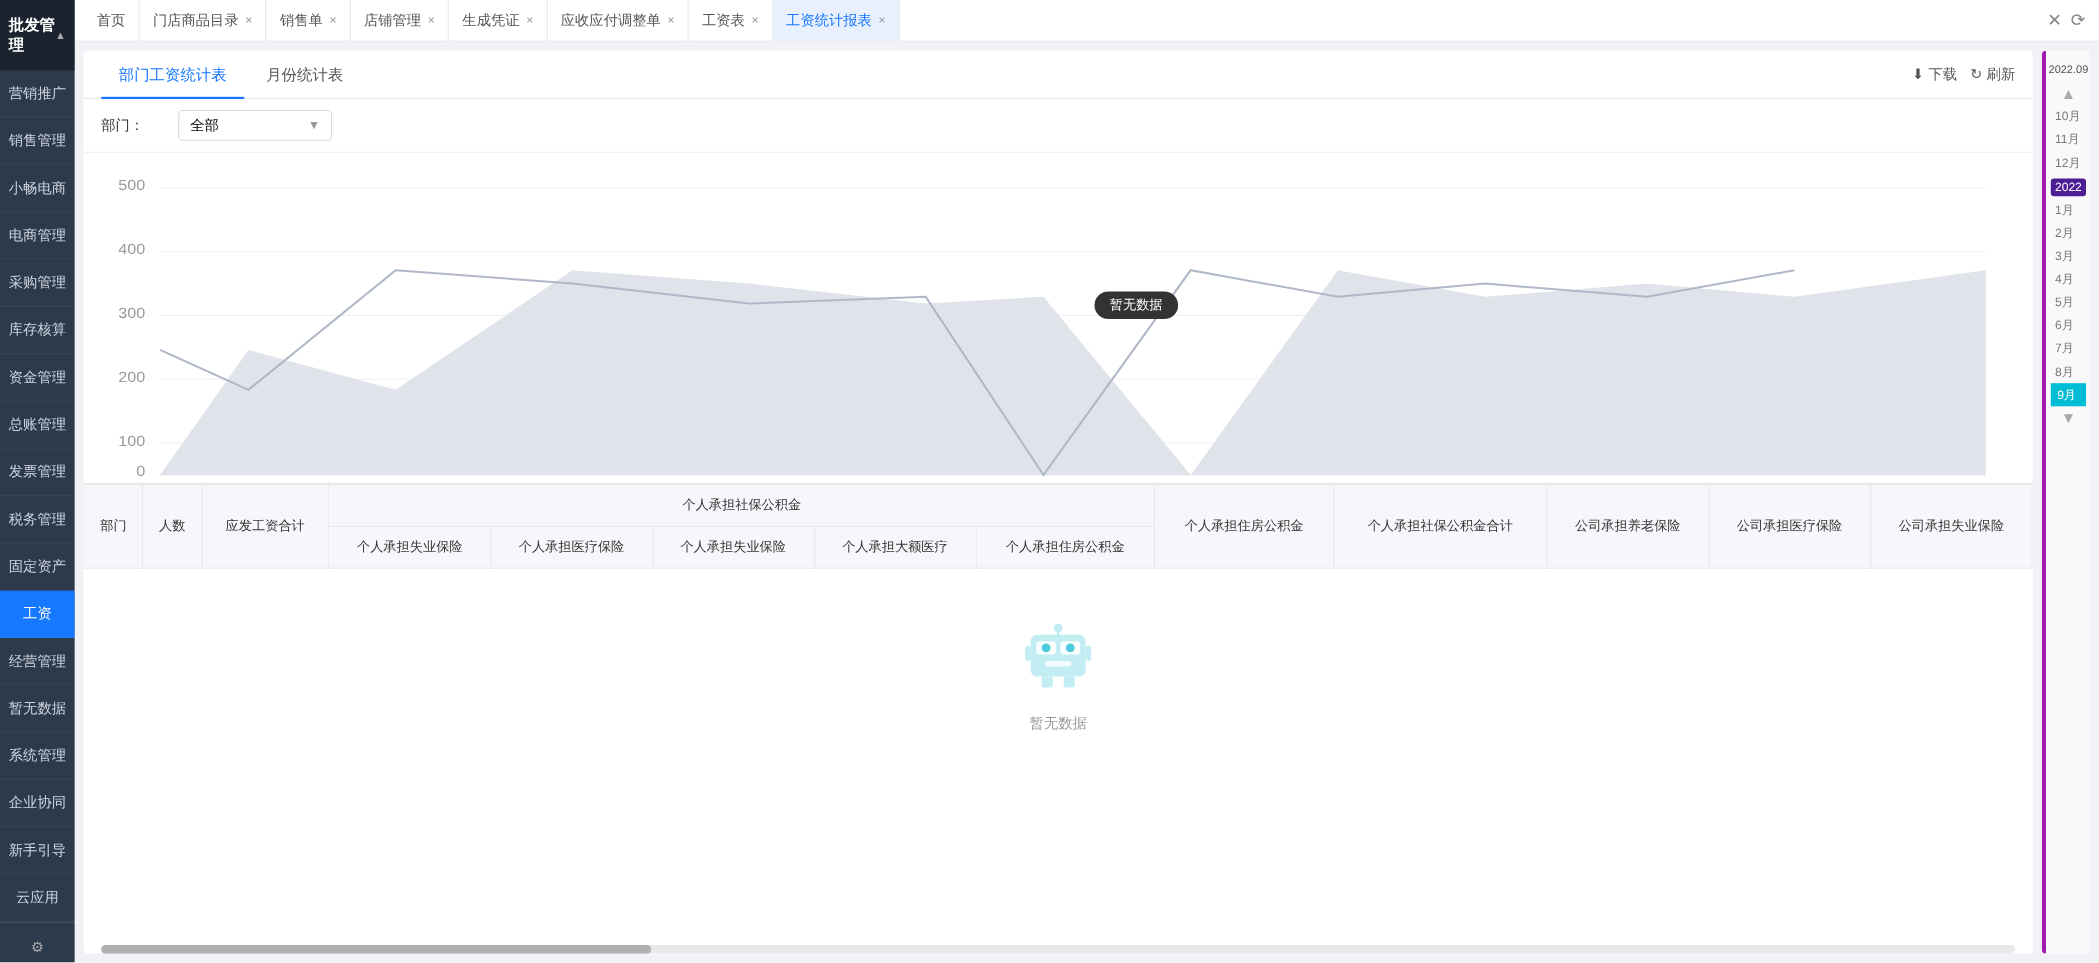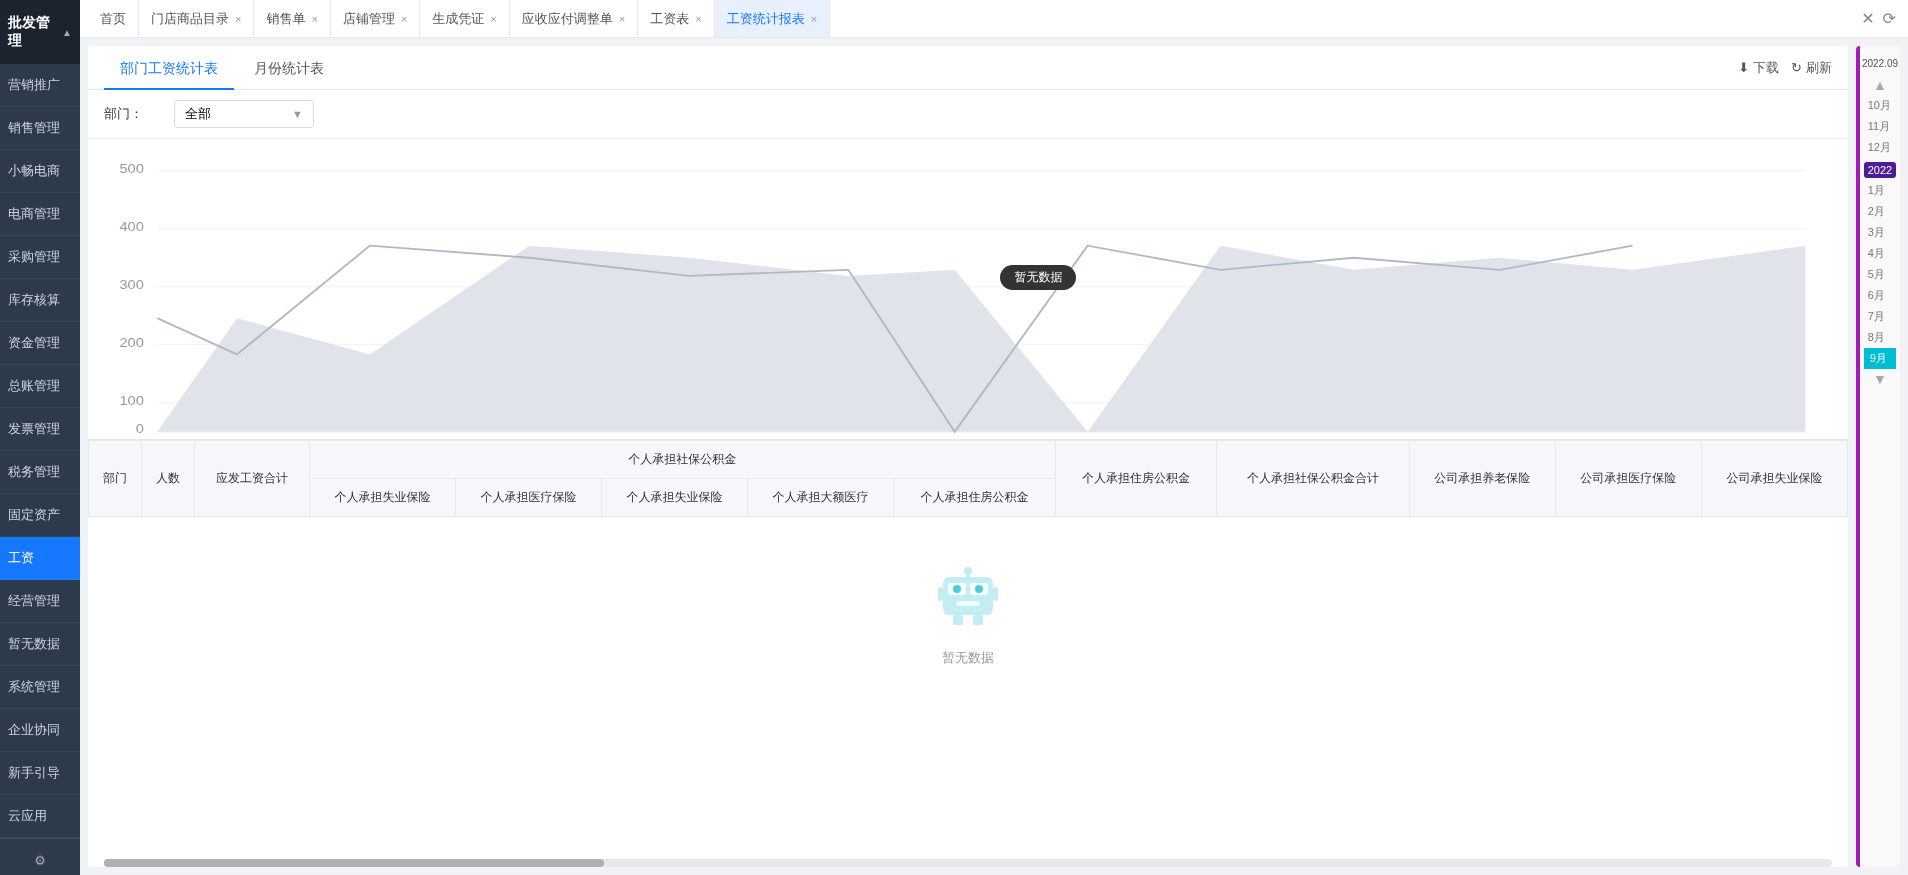--- a/index.html
+++ b/index.html
@@ -1,20 +1,20 @@
 <!DOCTYPE html>
 <html><head>
   <meta charset="utf-8">
   <style>
     * { margin: 0; padding: 0; box-sizing: border-box; }
     body { font-family: 'Microsoft YaHei', Arial, sans-serif; font-size: 13px; background: #f0f2f5; display: flex; height: 875px; overflow: hidden; }
 
     
     .sidebar {
-      width: 80px;
+      width: 68px;
       background: #2d3a4b;
       color: #cdd5e0;
       display: flex;
       flex-direction: column;
       height: 100%;
       flex-shrink: 0;
     }
     .sidebar-header {
       background: #1a232e;
       color: #fff;
@@ -22,21 +22,21 @@
       font-size: 14px;
       font-weight: bold;
       display: flex;
       align-items: center;
       justify-content: space-between;
       cursor: pointer;
     }
     .sidebar-header .arrow { font-size: 10px; color: #aaa; }
     .sidebar-item {
       padding: 12px 8px;
-      text-align: left;
+      text-align: center;
       cursor: pointer;
       font-size: 13px;
       color: #cdd5e0;
       border-bottom: 1px solid rgba(255,255,255,0.05);
     }
     .sidebar-item.active { background: #1677ff; color: #fff; }
     .sidebar-footer {
       margin-top: auto;
       padding: 14px 8px;
       text-align: center;

